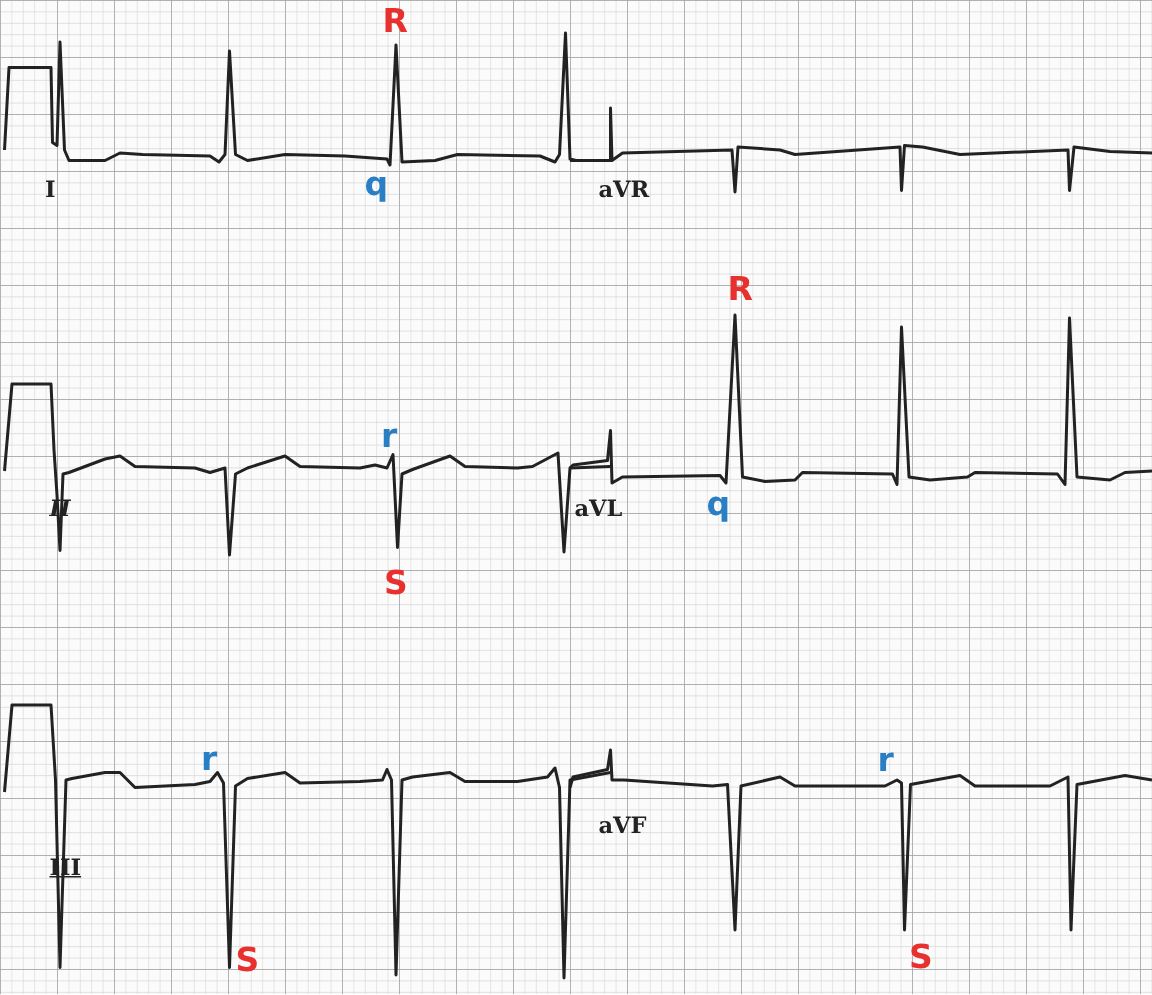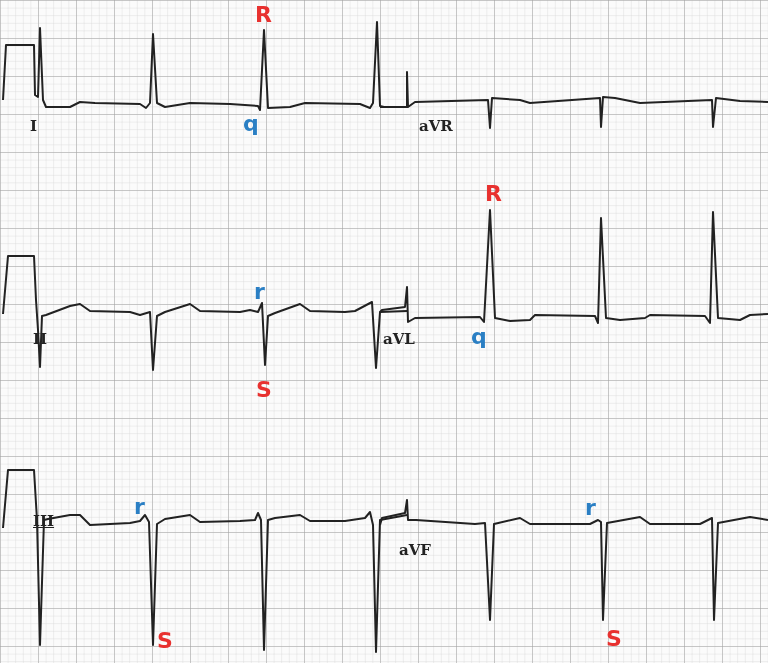--- a/index.html
+++ b/index.html
@@ -36,24 +36,24 @@
 
       <path d="M380 312 L382 310 L405 307 L407 287 L408 322 L415 318 L480 317 L484 322 L490 210 L495 318 L510 321 L530 320 L535 315 L595 316 L598 323 L601 218 L606 318 L620 320 L645 318 L650 315 L705 316 L710 323 L713 212 L718 318 L740 320 L750 315 L768 314"></path>
 
       <path d="M3 528 L8 470 L34 470 L37 520 L40 645 L44 520 L48 519 L70 515 L80 515 L90 525 L130 523 L140 521 L145 515 L149 522 L153 645 L157 524 L165 519 L190 515 L200 522 L240 521 L255 520 L258 513 L261 520 L264 650 L268 520 L275 518 L300 515 L310 521 L345 521 L365 518 L370 512 L373 525 L376 652 L380 520 L407 515"></path>
 
       <path d="M380 525 L382 518 L405 513 L407 500 L408 520 L416 520 L475 524 L485 523 L490 620 L494 524 L520 518 L530 524 L590 524 L598 520 L601 522 L603 620 L607 523 L640 517 L650 524 L700 524 L712 518 L714 620 L718 523 L750 517 L768 520"></path>
     </g>
   </svg>
 
   <span class="lead-label" style="left:30px;top:117px;">I</span>
-  <span class="lead-label" style="left:399px;top:117px;margin-left:20px;">aVR</span>
-  <span class="lead-label" style="left:33px;top:330px;">II</span>
+  <span class="lead-label" style="left:399px;top:117px;">aVR</span>
+  <span class="lead-label" style="left:33px;top:330px;font-style:italic;">II</span>
   <span class="lead-label" style="left:383px;top:330px;">aVL</span>
-  <span class="lead-label" style="left:33px;top:512px;text-decoration:underline;">III</span>
+  <span class="lead-label" style="left:33px;top:569px;text-decoration:underline;">III</span>
   <span class="lead-label" style="left:399px;top:541px;text-align:center;">aVF</span>
 
   <span class="wave-label red" style="left:255px;top:4px;">R</span>
   <span class="wave-label blue" style="left:243px;top:113px;">q</span>
   <span class="wave-label red" style="left:485px;top:183px;">R</span>
   <span class="wave-label blue" style="left:471px;top:326px;">q</span>
   <span class="wave-label blue" style="left:254px;top:281px;">r</span>
   <span class="wave-label red" style="left:256px;top:379px;">S</span>
   <span class="wave-label blue" style="left:134px;top:496px;">r</span>
   <span class="wave-label red" style="left:157px;top:630px;">S</span>

